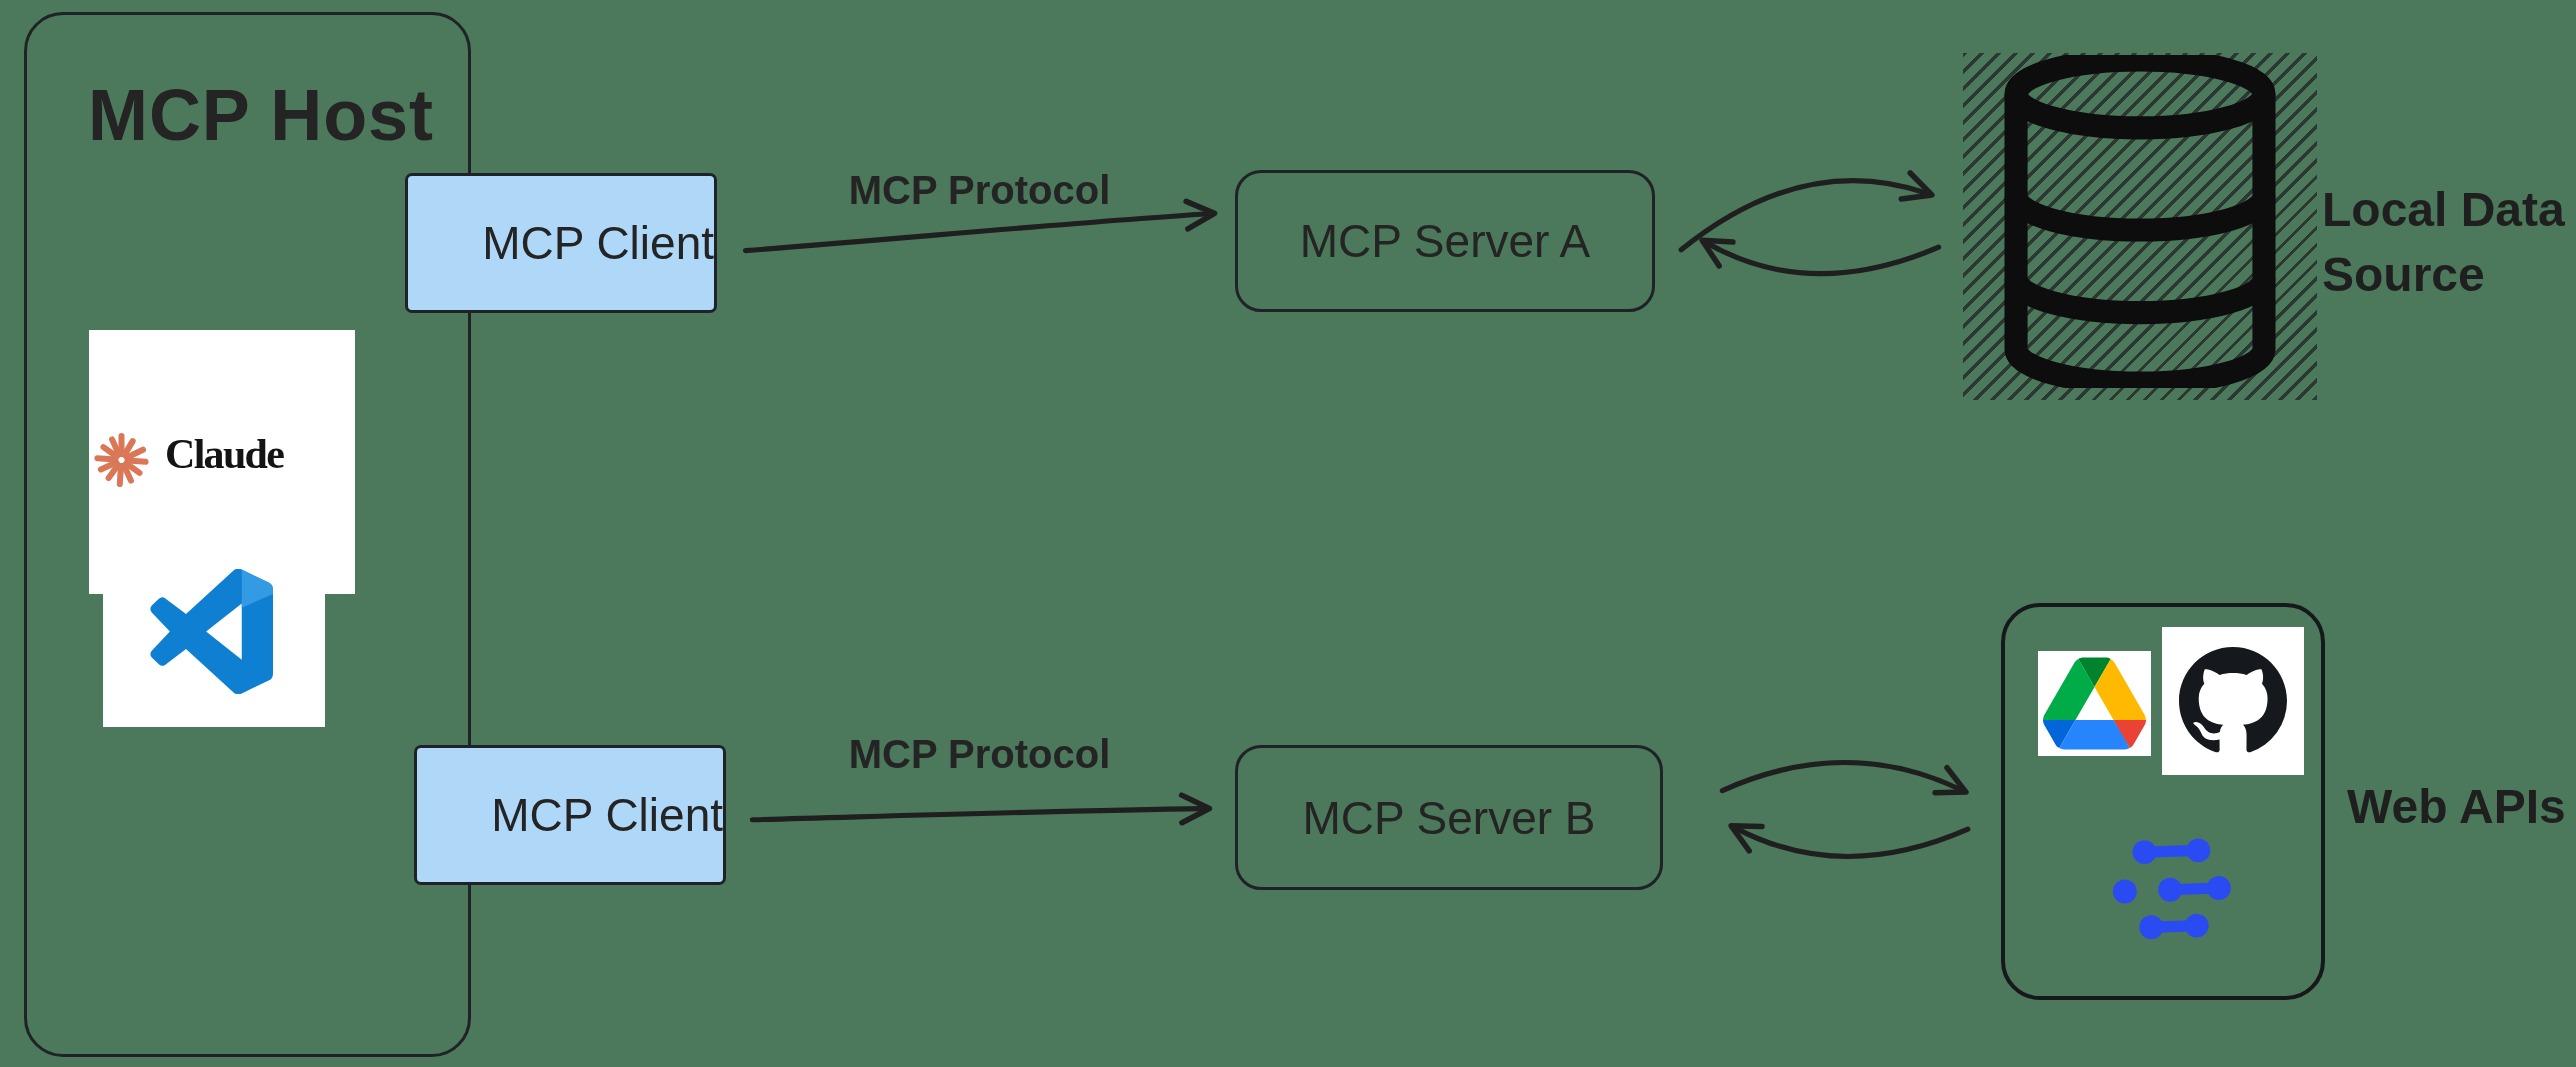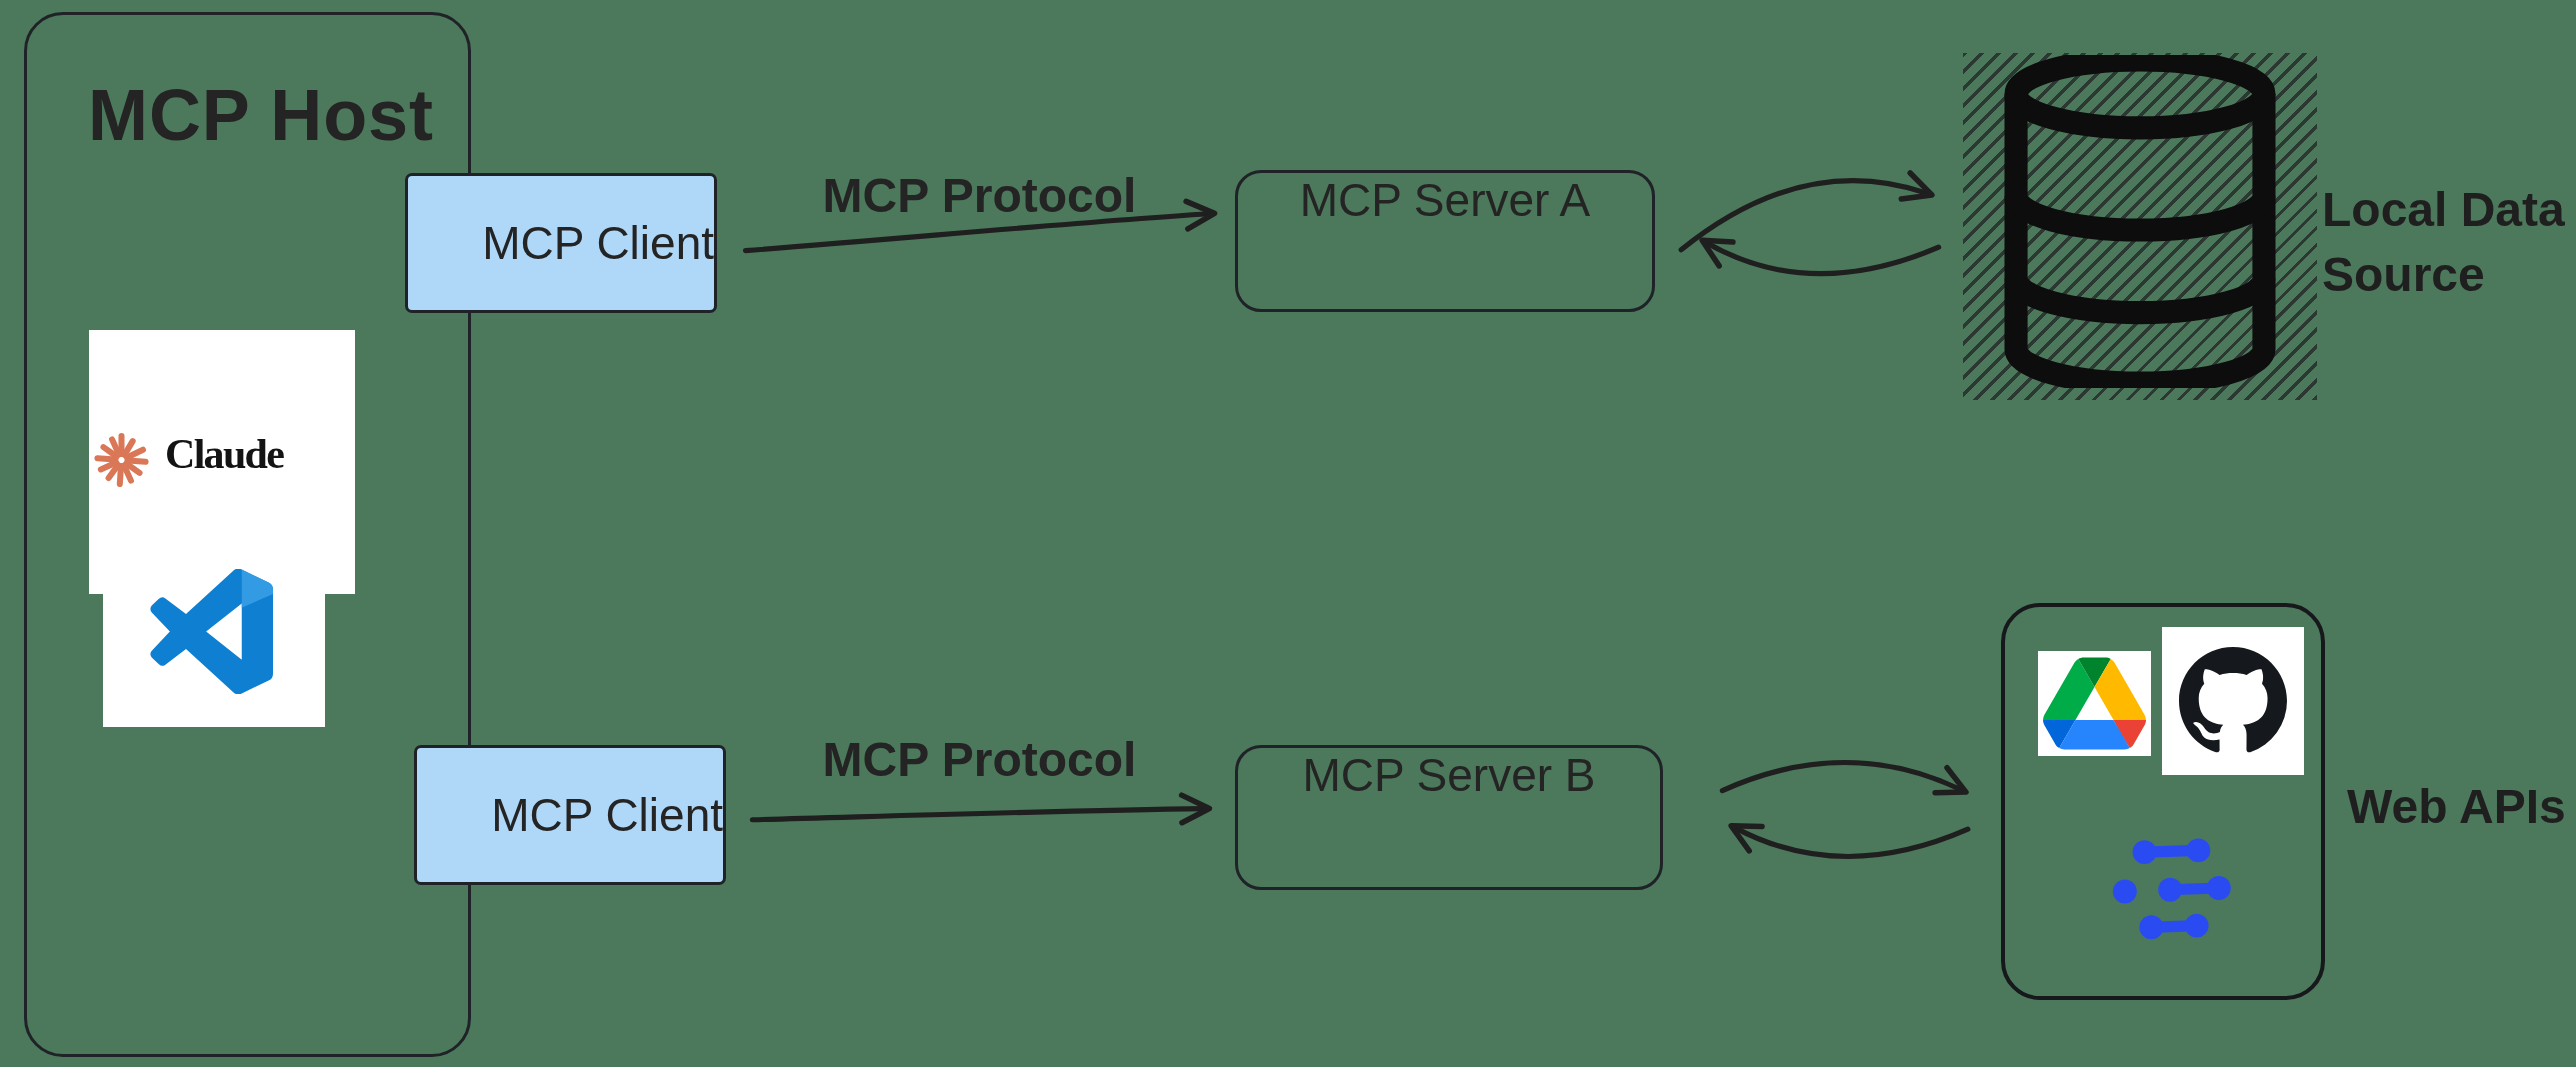--- a/index.html
+++ b/index.html
@@ -34,30 +34,30 @@
     width:306px;height:134px;
     border:3.4px solid #1f2328;border-radius:7px;
     display:flex;align-items:center;justify-content:flex-end;
     z-index:3;
   }
   .client-1{left:405px;top:173px;}
   .client-2{left:414px;top:745px;}
   
   .server-box{
     border:3.4px solid #1f2328;border-radius:26px;
-    display:flex;justify-content:center;
+    display:flex;align-items:center;justify-content:center;
     z-index:3;
   }
   .server-a{left:1235px;top:170px;width:414px;height:136px;}
   .server-b{left:1235px;top:745px;width:422px;height:139px;}
   .box-label{font-size:46px;font-weight:500;color:#242424;}
   
   .protocol-label{
     width:447px;text-align:center;
-    font-size:48px;font-weight:600;color:#242424;
+    font-size:40px;font-weight:600;color:#242424;
     z-index:3;
   }
   .protocol-1{left:756px;top:168px;}
   .protocol-2{left:756px;top:732px;}
   
   .connectors{left:0;top:0;z-index:2;}
   
   .hatch{
     left:1963px;top:53px;width:354px;height:347px;
     background:repeating-linear-gradient(135deg,

